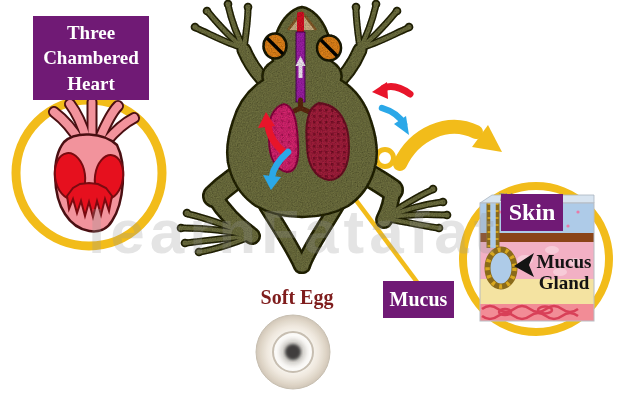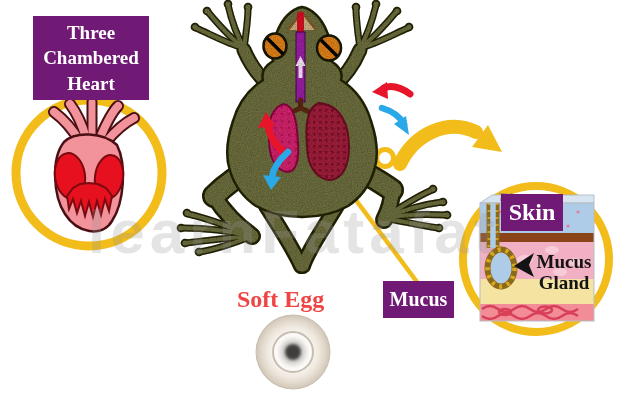--- a/index.html
+++ b/index.html
@@ -5,22 +5,22 @@
   html,body{margin:0;padding:0;background:#ffffff;}
   .stage{position:relative;width:624px;height:415px;background:#ffffff;overflow:hidden;
          font-family:"Liberation Serif",serif;}
   .stage svg{position:absolute;left:0;top:0;}
   .label-box{position:absolute;background:#701a75;color:#ffffff;font-weight:bold;
              display:flex;align-items:center;justify-content:center;text-align:center;
              line-height:1.32;box-sizing:border-box;}
   .label-heart{left:33px;top:16px;width:116px;height:84px;font-size:19px;padding:2px 4px;}
   .label-skin{left:501px;top:151px;width:62px;height:37px;font-size:24px;margin-top:43px;}
   .label-lungs{left:383px;top:281px;width:71px;height:37px;font-size:20px;}
-  .soft-egg{position:absolute;left:237px;top:286px;width:120px;
-            color:#ef4444;font-weight:bold;font-size:24px;}
+  .soft-egg{position:absolute;left:237px;top:286px;width:120px;text-align:center;
+            color:#7f1d1d;font-weight:bold;font-size:20px;}
   .mucus-gland{position:absolute;left:527px;top:244px;width:74px;text-align:center;
                color:#141414;font-weight:700;font-size:19px;line-height:21px;margin-top:7px;}
   .watermark{position:absolute;left:88px;top:196px;font-family:Liberation Sans, sans-serif;
              font-weight:bold;font-size:62px;letter-spacing:5px;color:rgba(150,150,150,0.26);
              pointer-events:none;white-space:nowrap;}
   .tm-mark{position:absolute;left:498px;top:192px;font-family:"Liberation Sans",sans-serif;
            font-size:10px;font-style:italic;color:rgba(130,130,130,0.8);pointer-events:none;}
 </style>
 </head>
 <body>

